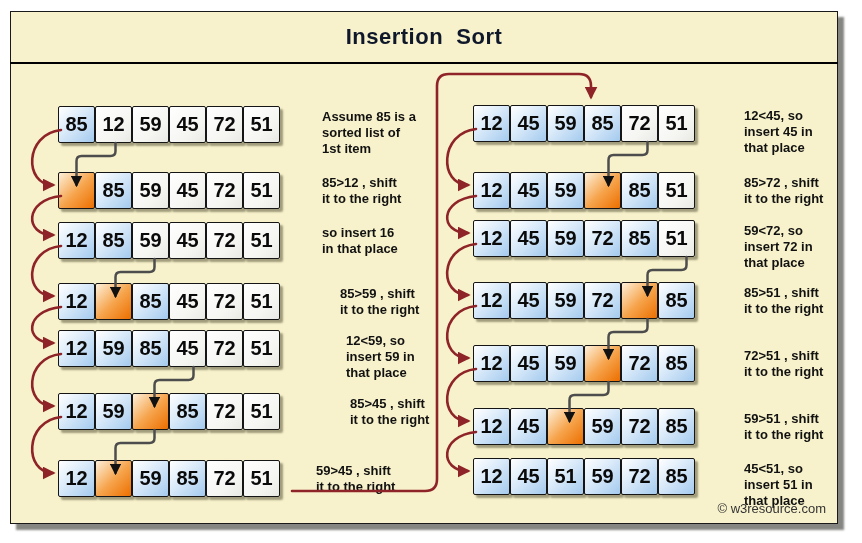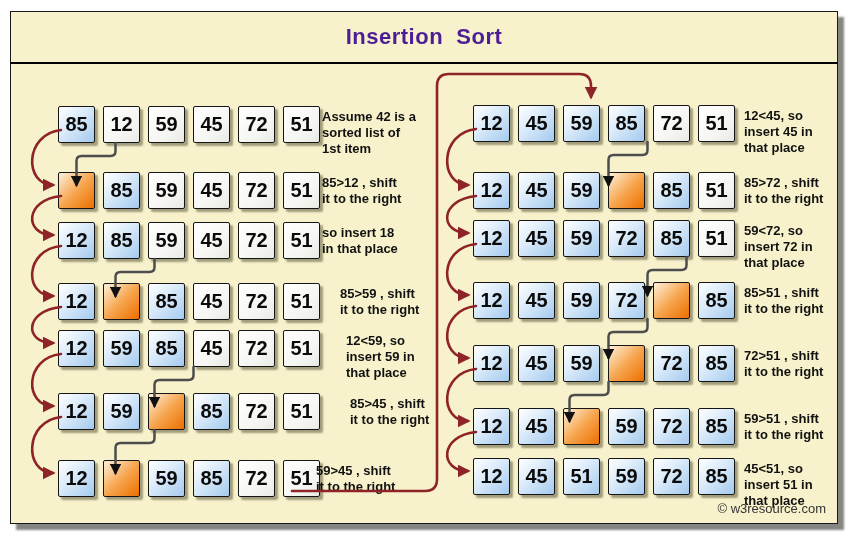--- a/index.html
+++ b/index.html
@@ -3,22 +3,22 @@
 <meta charset="utf-8">
 <style>
   html,body{margin:0;padding:0;background:#ffffff;}
   .stage{position:relative;width:862px;height:543px;background:#ffffff;overflow:hidden;
          font-family:"Liberation Sans", sans-serif;}
   .panel{position:absolute;left:10px;top:11px;width:826px;height:511px;
          background:#f7f2cb;border:1px solid #1a1a1a;
          box-shadow:6px 6px 2px rgba(92,92,88,0.75);}
   .titlebar{position:absolute;left:10px;top:11px;width:828px;height:51px;
             border-bottom:2px solid #000;display:flex;align-items:center;justify-content:center;}
-  .title{font-size:22px;font-weight:bold;color:#4c1d95;letter-spacing:0.5px;white-space:pre;text-align:center;}
-  .array-row{position:absolute;display:flex;gap:8px;}
+  .title{font-size:22px;font-weight:bold;color:#0f172a;letter-spacing:0.5px;white-space:pre;text-align:center;}
+  .array-row{position:absolute;display:flex;gap:0;}
   .cell{width:35px;height:35px;border:1px solid #151515;border-radius:2px;
         display:flex;align-items:center;justify-content:center;
         font-size:20px;font-weight:bold;color:#0a0a0a;
         box-shadow:3px 3px 2px rgba(104,99,72,0.6);}
   .cell.sorted{background:linear-gradient(135deg,#ffffff 0%,#ddecfa 40%,#a4caee 100%);}
   .cell.slot{background:linear-gradient(135deg,#fdf0da 0%,#f6a44c 52%,#ec6f00 100%);}
   .cell.plain{background:linear-gradient(135deg,#ffffff 0%,#f5f5f2 65%,#e9e9e4 100%);}
   .note{position:absolute;width:120px;font-size:13px;font-weight:bold;color:#111;
         line-height:16px;white-space:pre-line;}
   #arrows{position:absolute;left:0;top:0;pointer-events:none;}
@@ -35,42 +35,42 @@
   </div>
   <div id="rows-layer">
       <div class="array-row" style="left: 58px; top: 106px;">
         <div class="cell sorted">85</div>
         <div class="cell plain">12</div>
         <div class="cell plain">59</div>
         <div class="cell plain">45</div>
         <div class="cell plain">72</div>
         <div class="cell plain">51</div>
       </div>
-      <div class="note" style="left: 322px; top: 109px;">Assume 42 is a
+      <div class="note" style="left: 322px; top: 109px;">Assume 85 is a
 sorted list of
 1st item</div>
       <div class="array-row" style="left: 58px; top: 172px;">
         <div class="cell slot"></div>
         <div class="cell sorted">85</div>
         <div class="cell plain">59</div>
         <div class="cell plain">45</div>
         <div class="cell plain">72</div>
         <div class="cell plain">51</div>
       </div>
       <div class="note" style="left: 322px; top: 175px;">85&gt;12 , shift
 it to the right</div>
       <div class="array-row" style="left: 58px; top: 222px;">
         <div class="cell sorted">12</div>
         <div class="cell sorted">85</div>
         <div class="cell plain">59</div>
         <div class="cell plain">45</div>
         <div class="cell plain">72</div>
         <div class="cell plain">51</div>
       </div>
-      <div class="note" style="left: 322px; top: 225px;">so insert 18
+      <div class="note" style="left: 322px; top: 225px;">so insert 16
 in that place</div>
       <div class="array-row" style="left: 58px; top: 283px;">
         <div class="cell sorted">12</div>
         <div class="cell slot"></div>
         <div class="cell sorted">85</div>
         <div class="cell plain">45</div>
         <div class="cell plain">72</div>
         <div class="cell plain">51</div>
       </div>
       <div class="note" style="left: 340px; top: 286px;">85&gt;59 , shift

